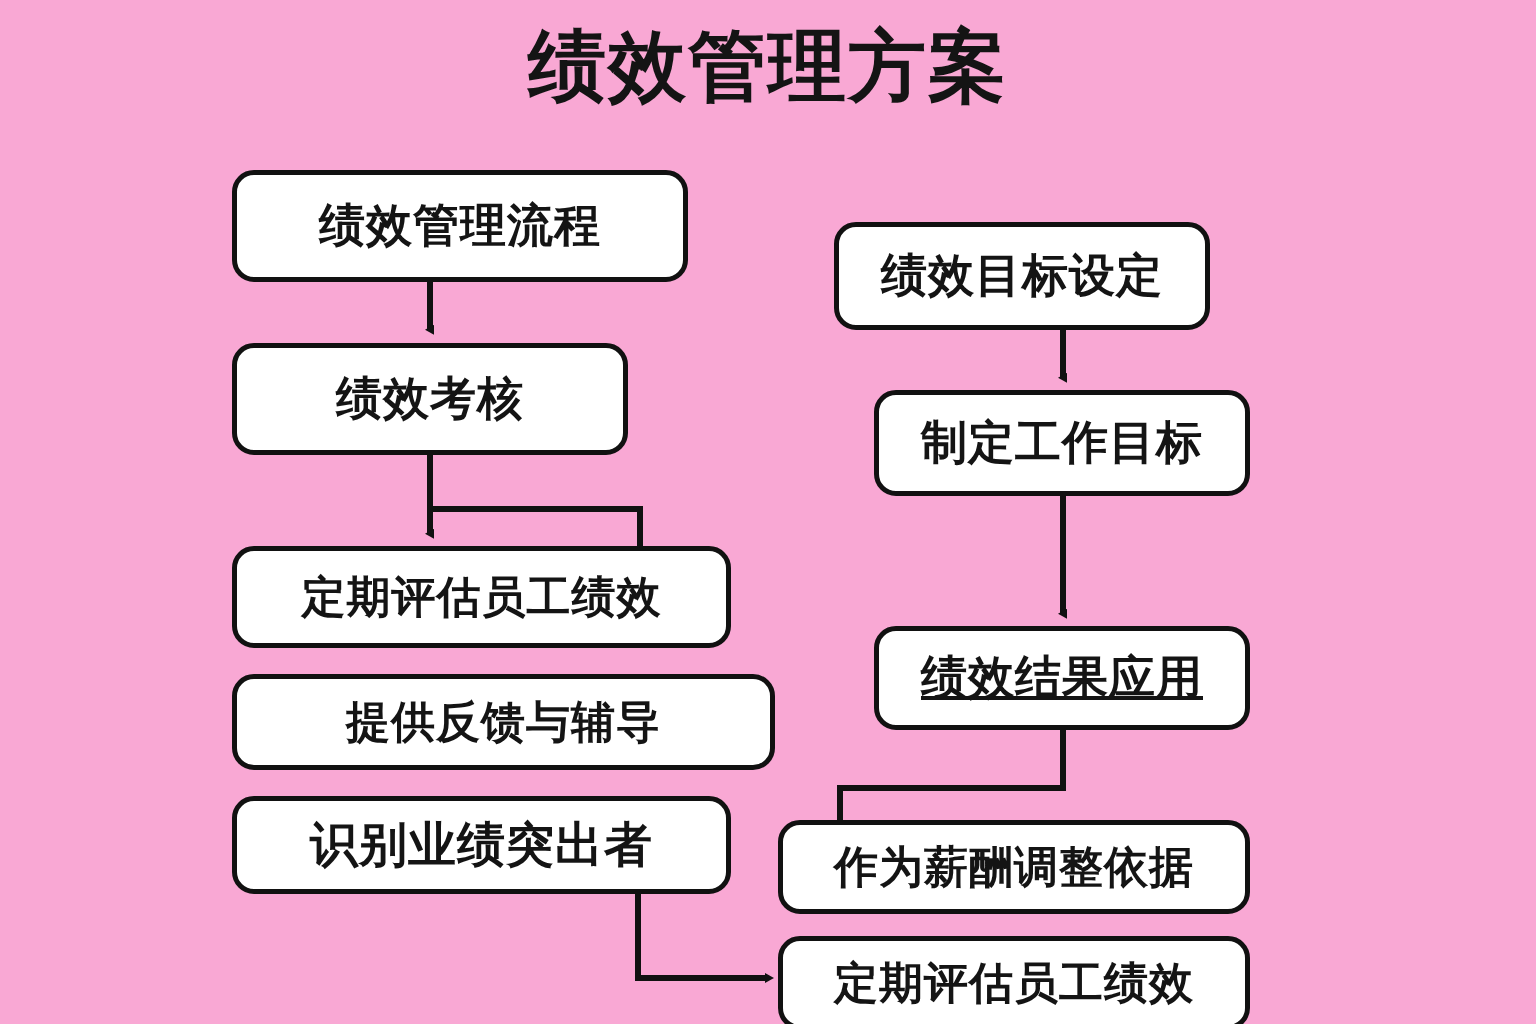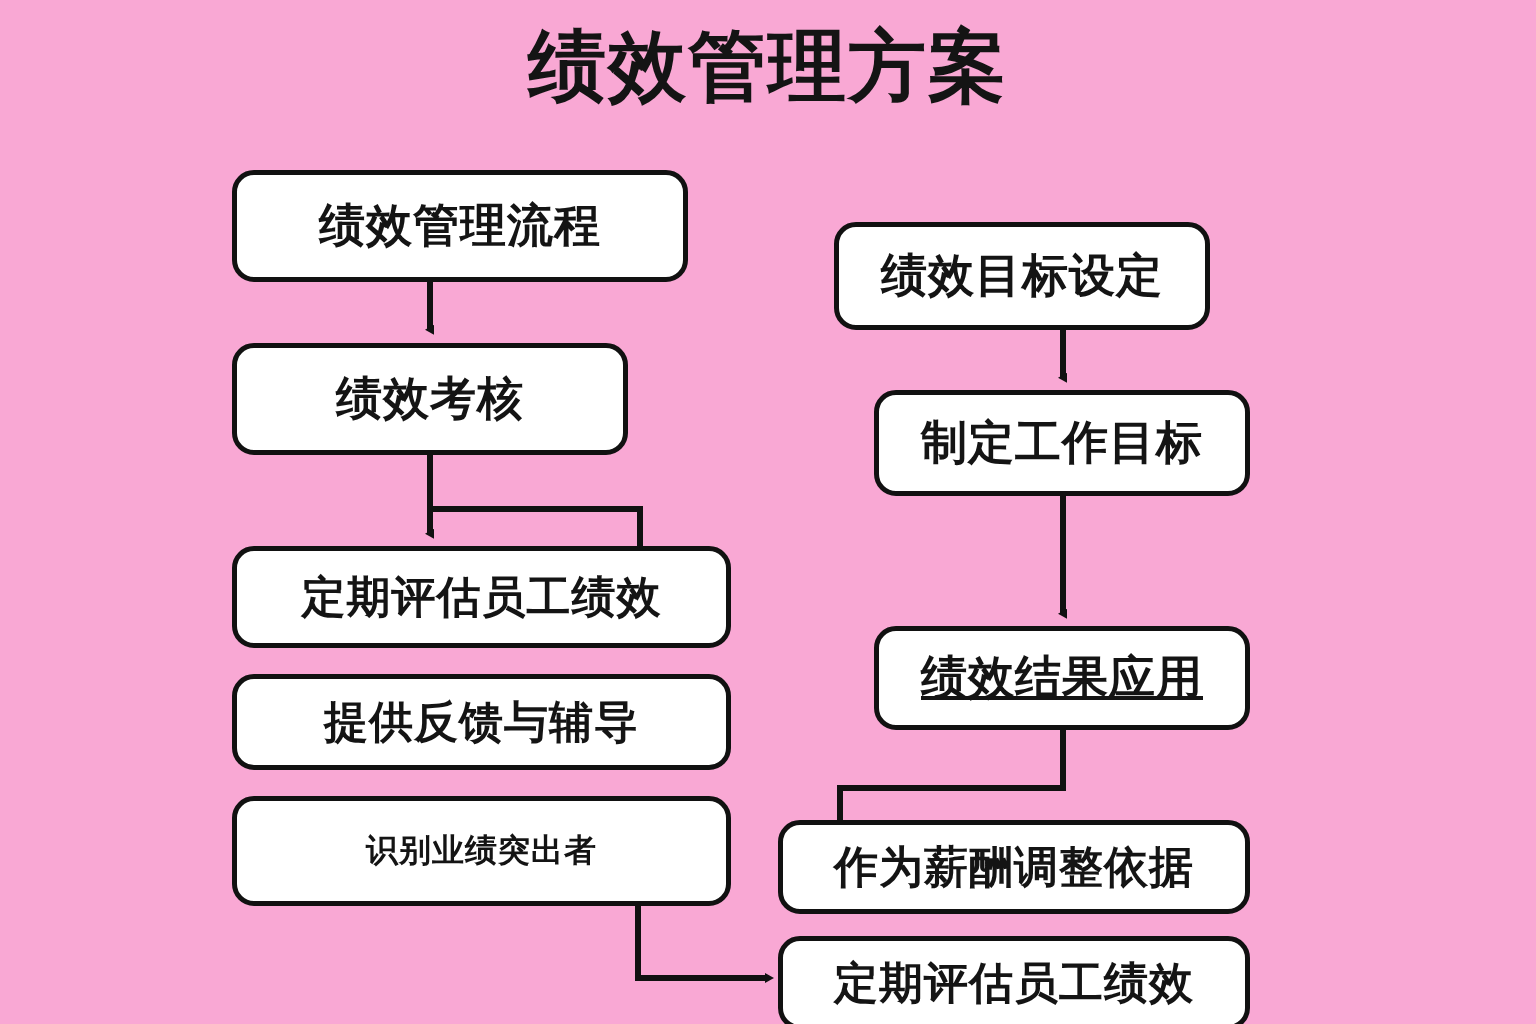--- a/index.html
+++ b/index.html
@@ -108,25 +108,25 @@
   </div>
 
   <div class="node" style="left:232px; top:343px; width:396px; height:112px; font-size:46px;">
     <span class="node-label">绩效考核</span>
   </div>
 
   <div class="node" style="left:232px; top:546px; width:499px; height:102px; font-size:44px;">
     <span class="node-label">定期评估员工绩效</span>
   </div>
 
-  <div class="node" style="left:232px; top:674px; width:499px; height:96px; font-size:44px;">
+  <div class="node" style="left:232px; top:674px; width:543px; height:96px; font-size:44px;">
     <span class="node-label">提供反馈与辅导</span>
   </div>
 
-  <div class="node" style="left:232px; top:796px; width:499px; height:110px; font-size:32px;">
+  <div class="node" style="left:232px; top:796px; width:499px; height:98px; font-size:48px;">
     <span class="node-label">识别业绩突出者</span>
   </div>
 
   <div class="node" style="left:834px; top:222px; width:376px; height:108px; font-size:46px;">
     <span class="node-label">绩效目标设定</span>
   </div>
 
   <div class="node" style="left:874px; top:390px; width:376px; height:106px; font-size:46px;align-items:center;">
     <span class="node-label">制定工作目标</span>
   </div>

